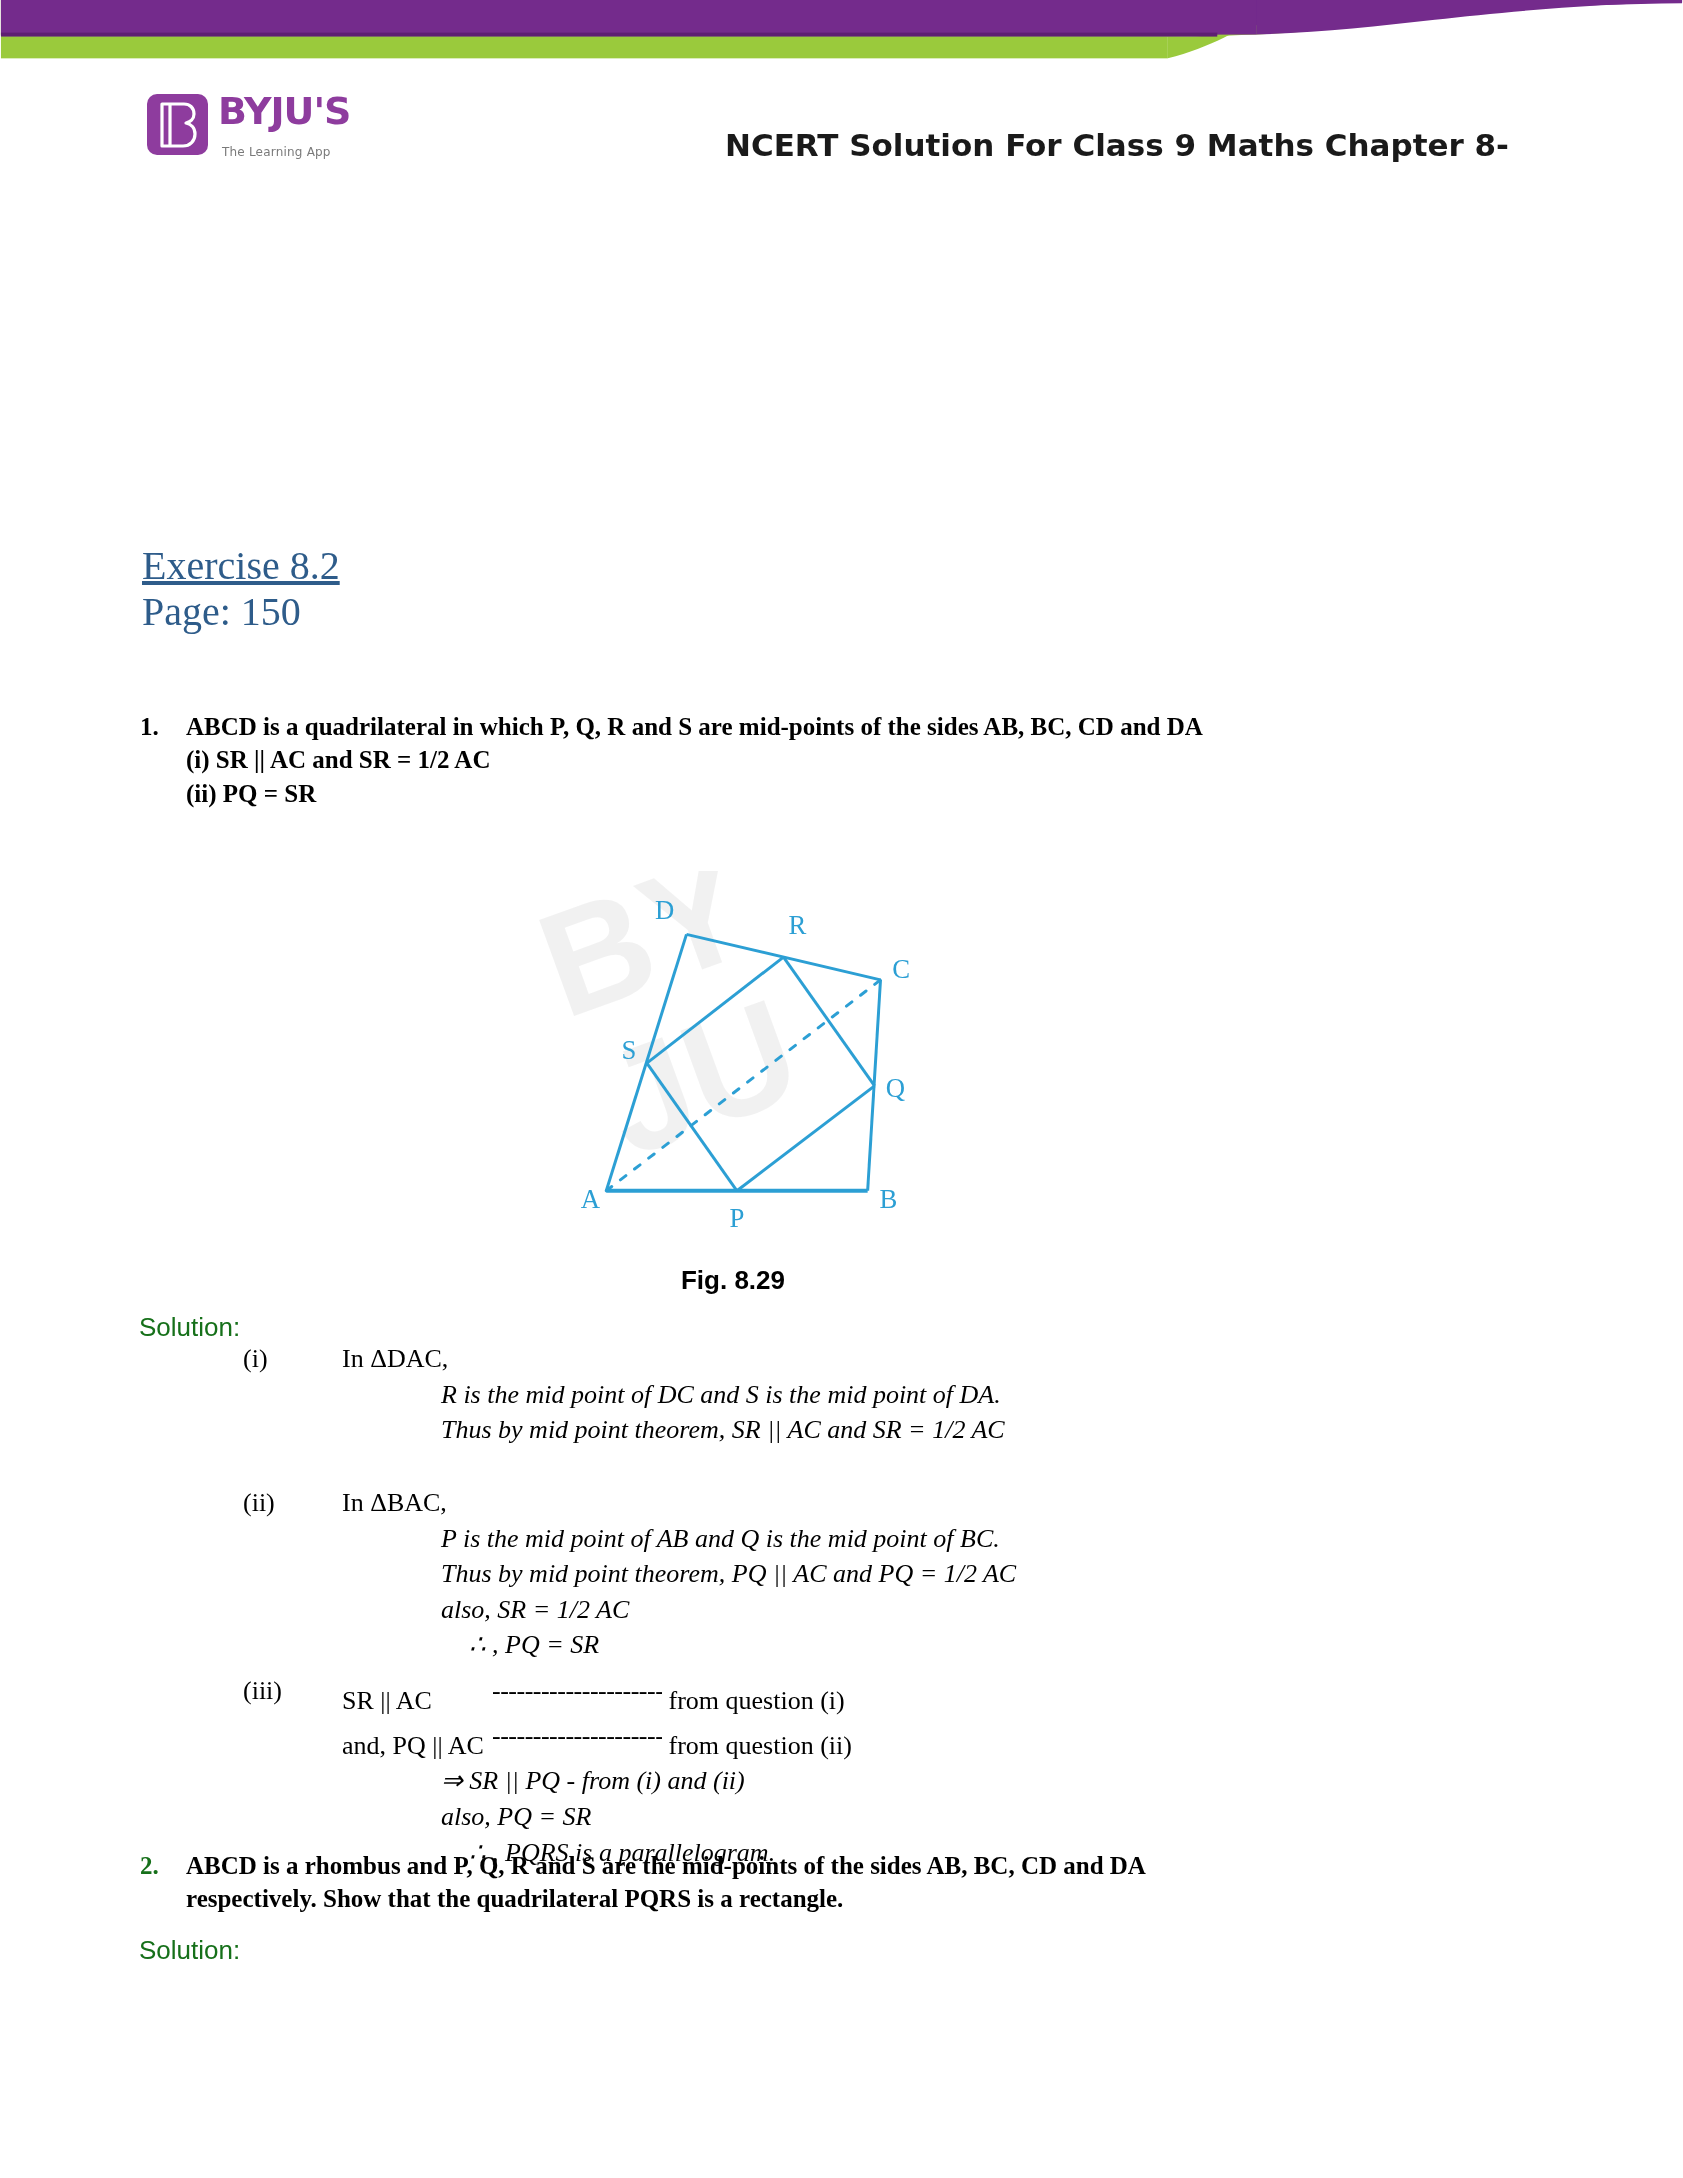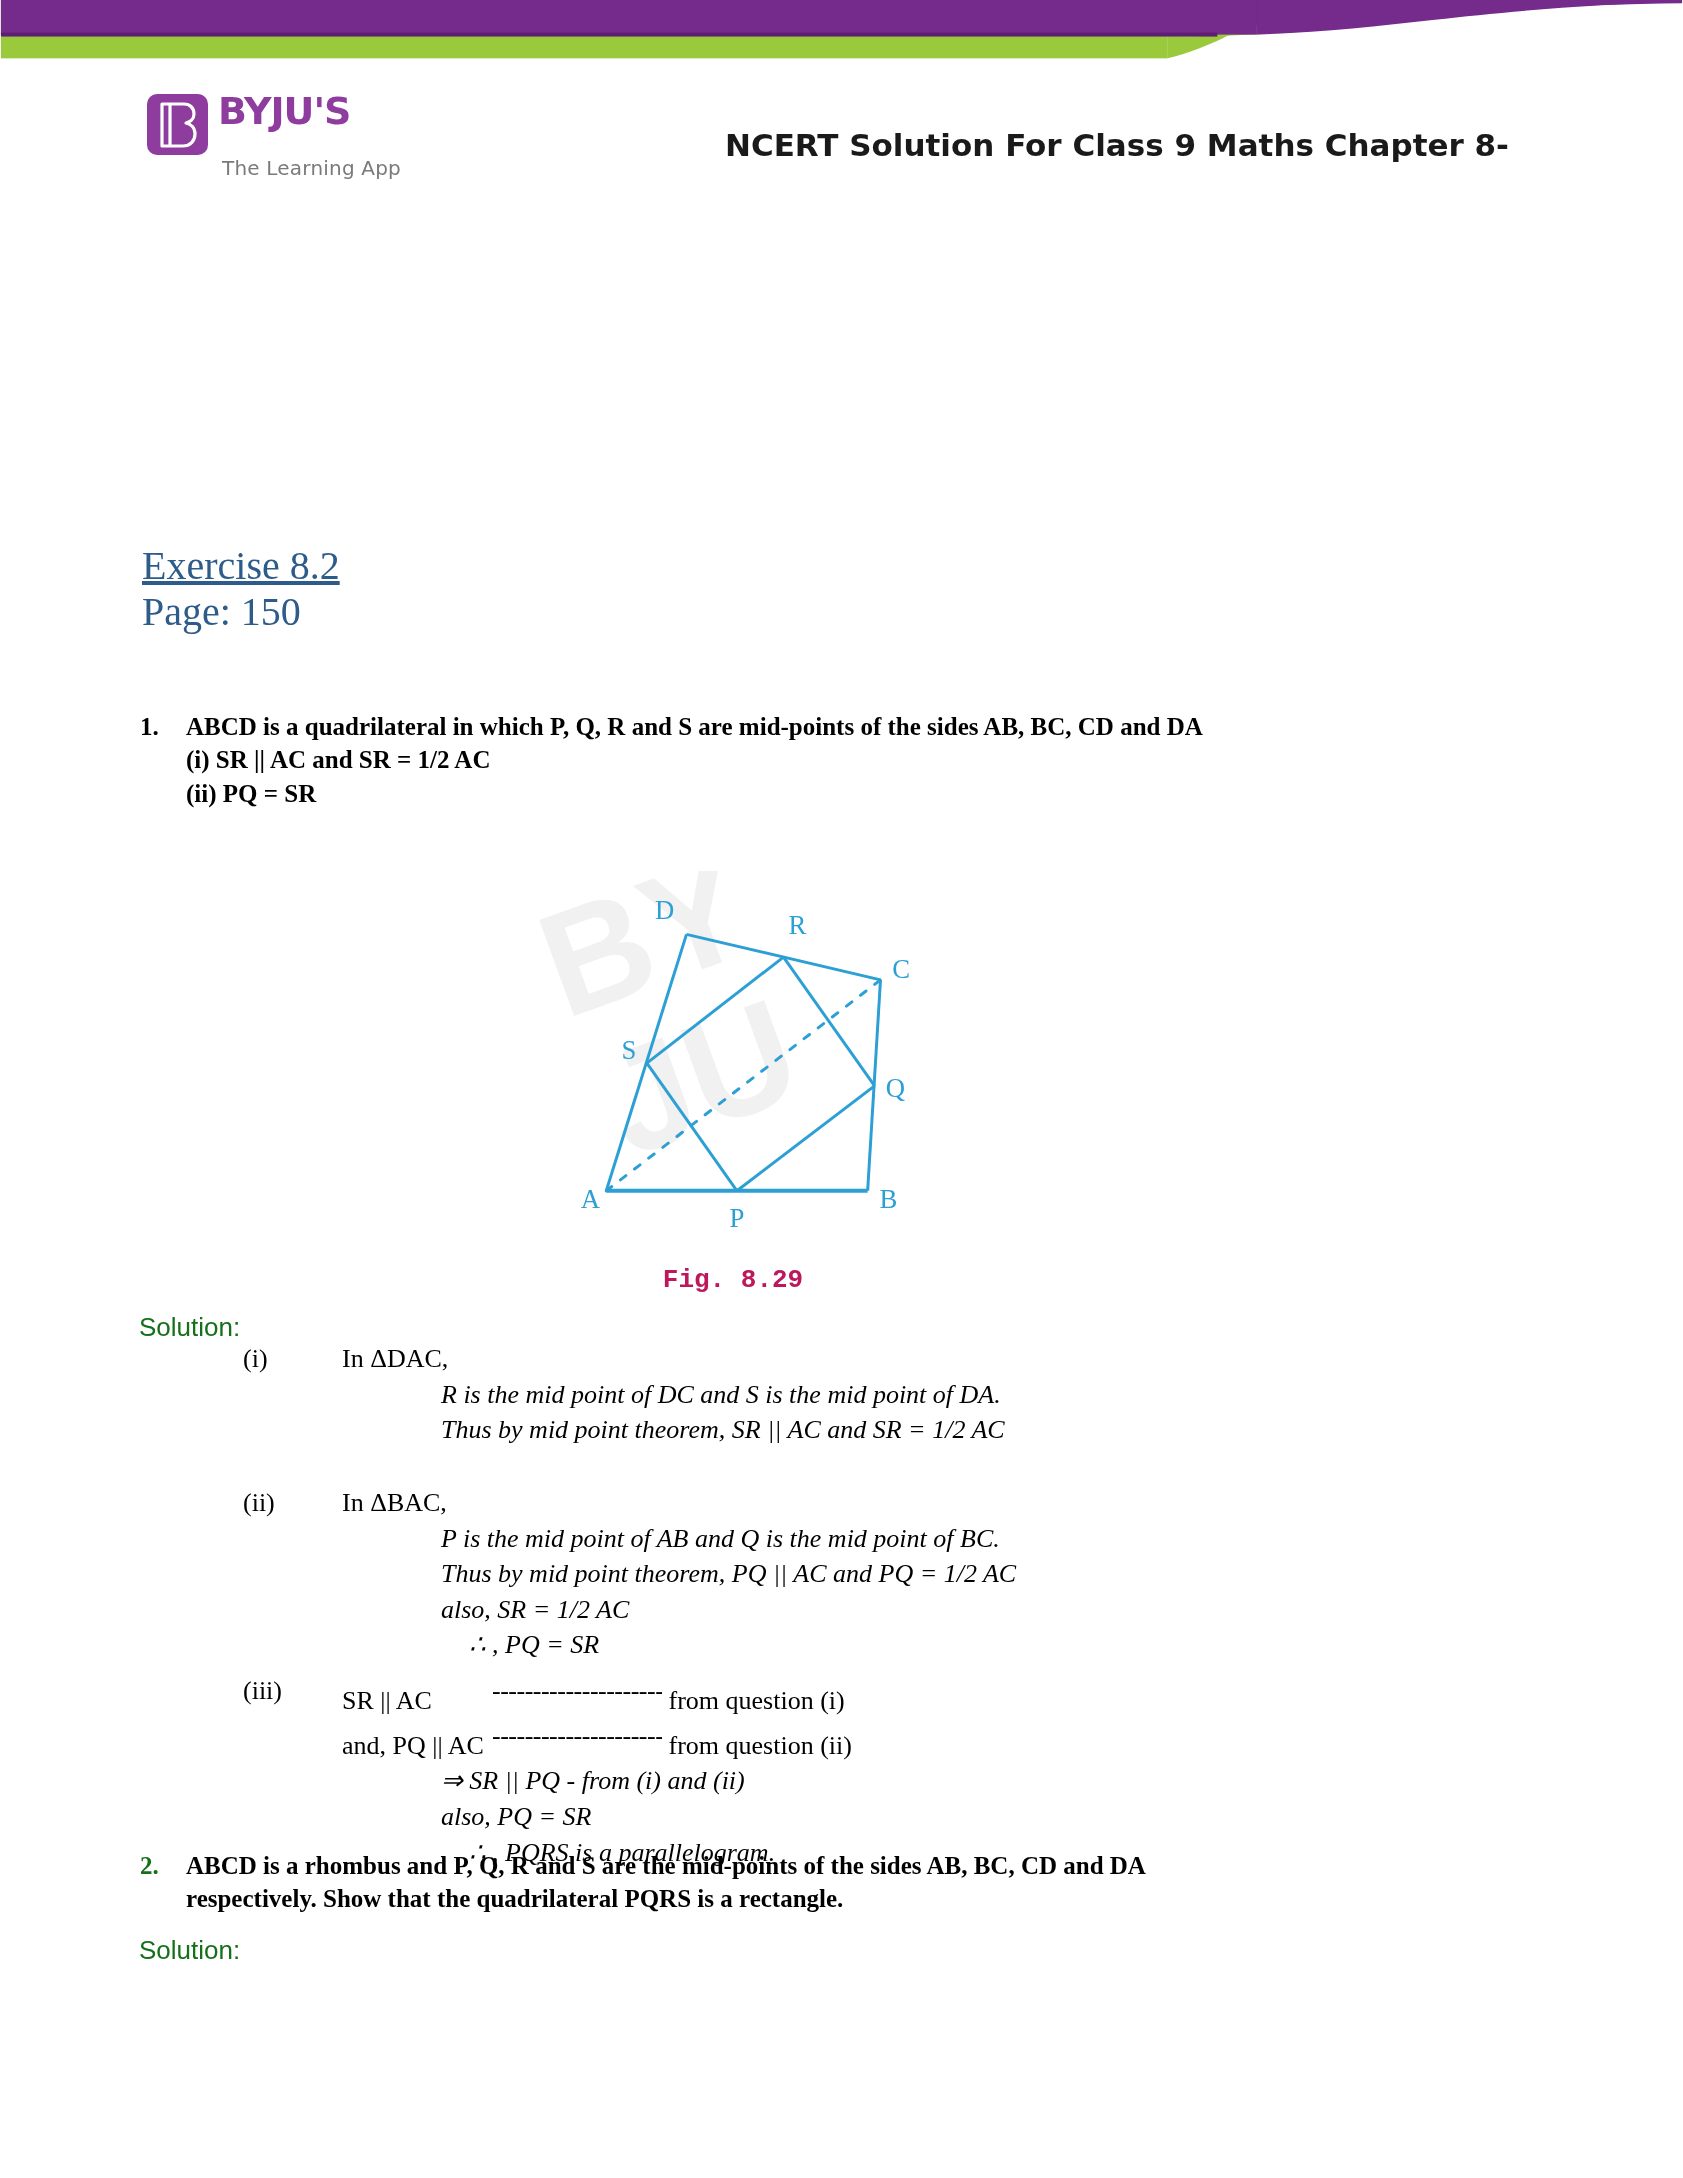--- a/index.html
+++ b/index.html
@@ -56,23 +56,23 @@
     font-family: "DejaVu Sans", sans-serif;
     font-weight: bold;
     font-size: 38px;
     letter-spacing: -1px;
     color: #8E3C9E;
     line-height: 1;
   }
   #logo-tagline {
     position: absolute;
     left: 75px;
-    top: 64px;
+    top: 52px;
     font-family: "DejaVu Sans", sans-serif;
-    font-size: 20px;
+    font-size: 12px;
     color: #7A7A7A;
     letter-spacing: 0.2px;
     line-height: 1;
   }
 
   
   #page-title-clip {
     position: absolute;
     left: 426px;
     top: 107px;
@@ -139,24 +139,24 @@
     width: 396px;
     height: 396px;
   }
   #figure-svg { display: block; }
   #fig-caption {
     position: absolute;
     left: 535px;
     top: 1265px;
     width: 396px;
     text-align: center;
-    font-family: Liberation Mono, monospace;
+    font-family: Liberation Sans, sans-serif;
     font-weight: bold;
     font-size: 26px;
-    color: #be185d;
+    color: #000000;
   }
 
   
   .solution-label {
     position: absolute;
     font-family: Liberation Sans, sans-serif;
     font-size: 26px;
     color: #16701A;
   }
   #solution-1-label { left: 139px; top: 1312px; }

